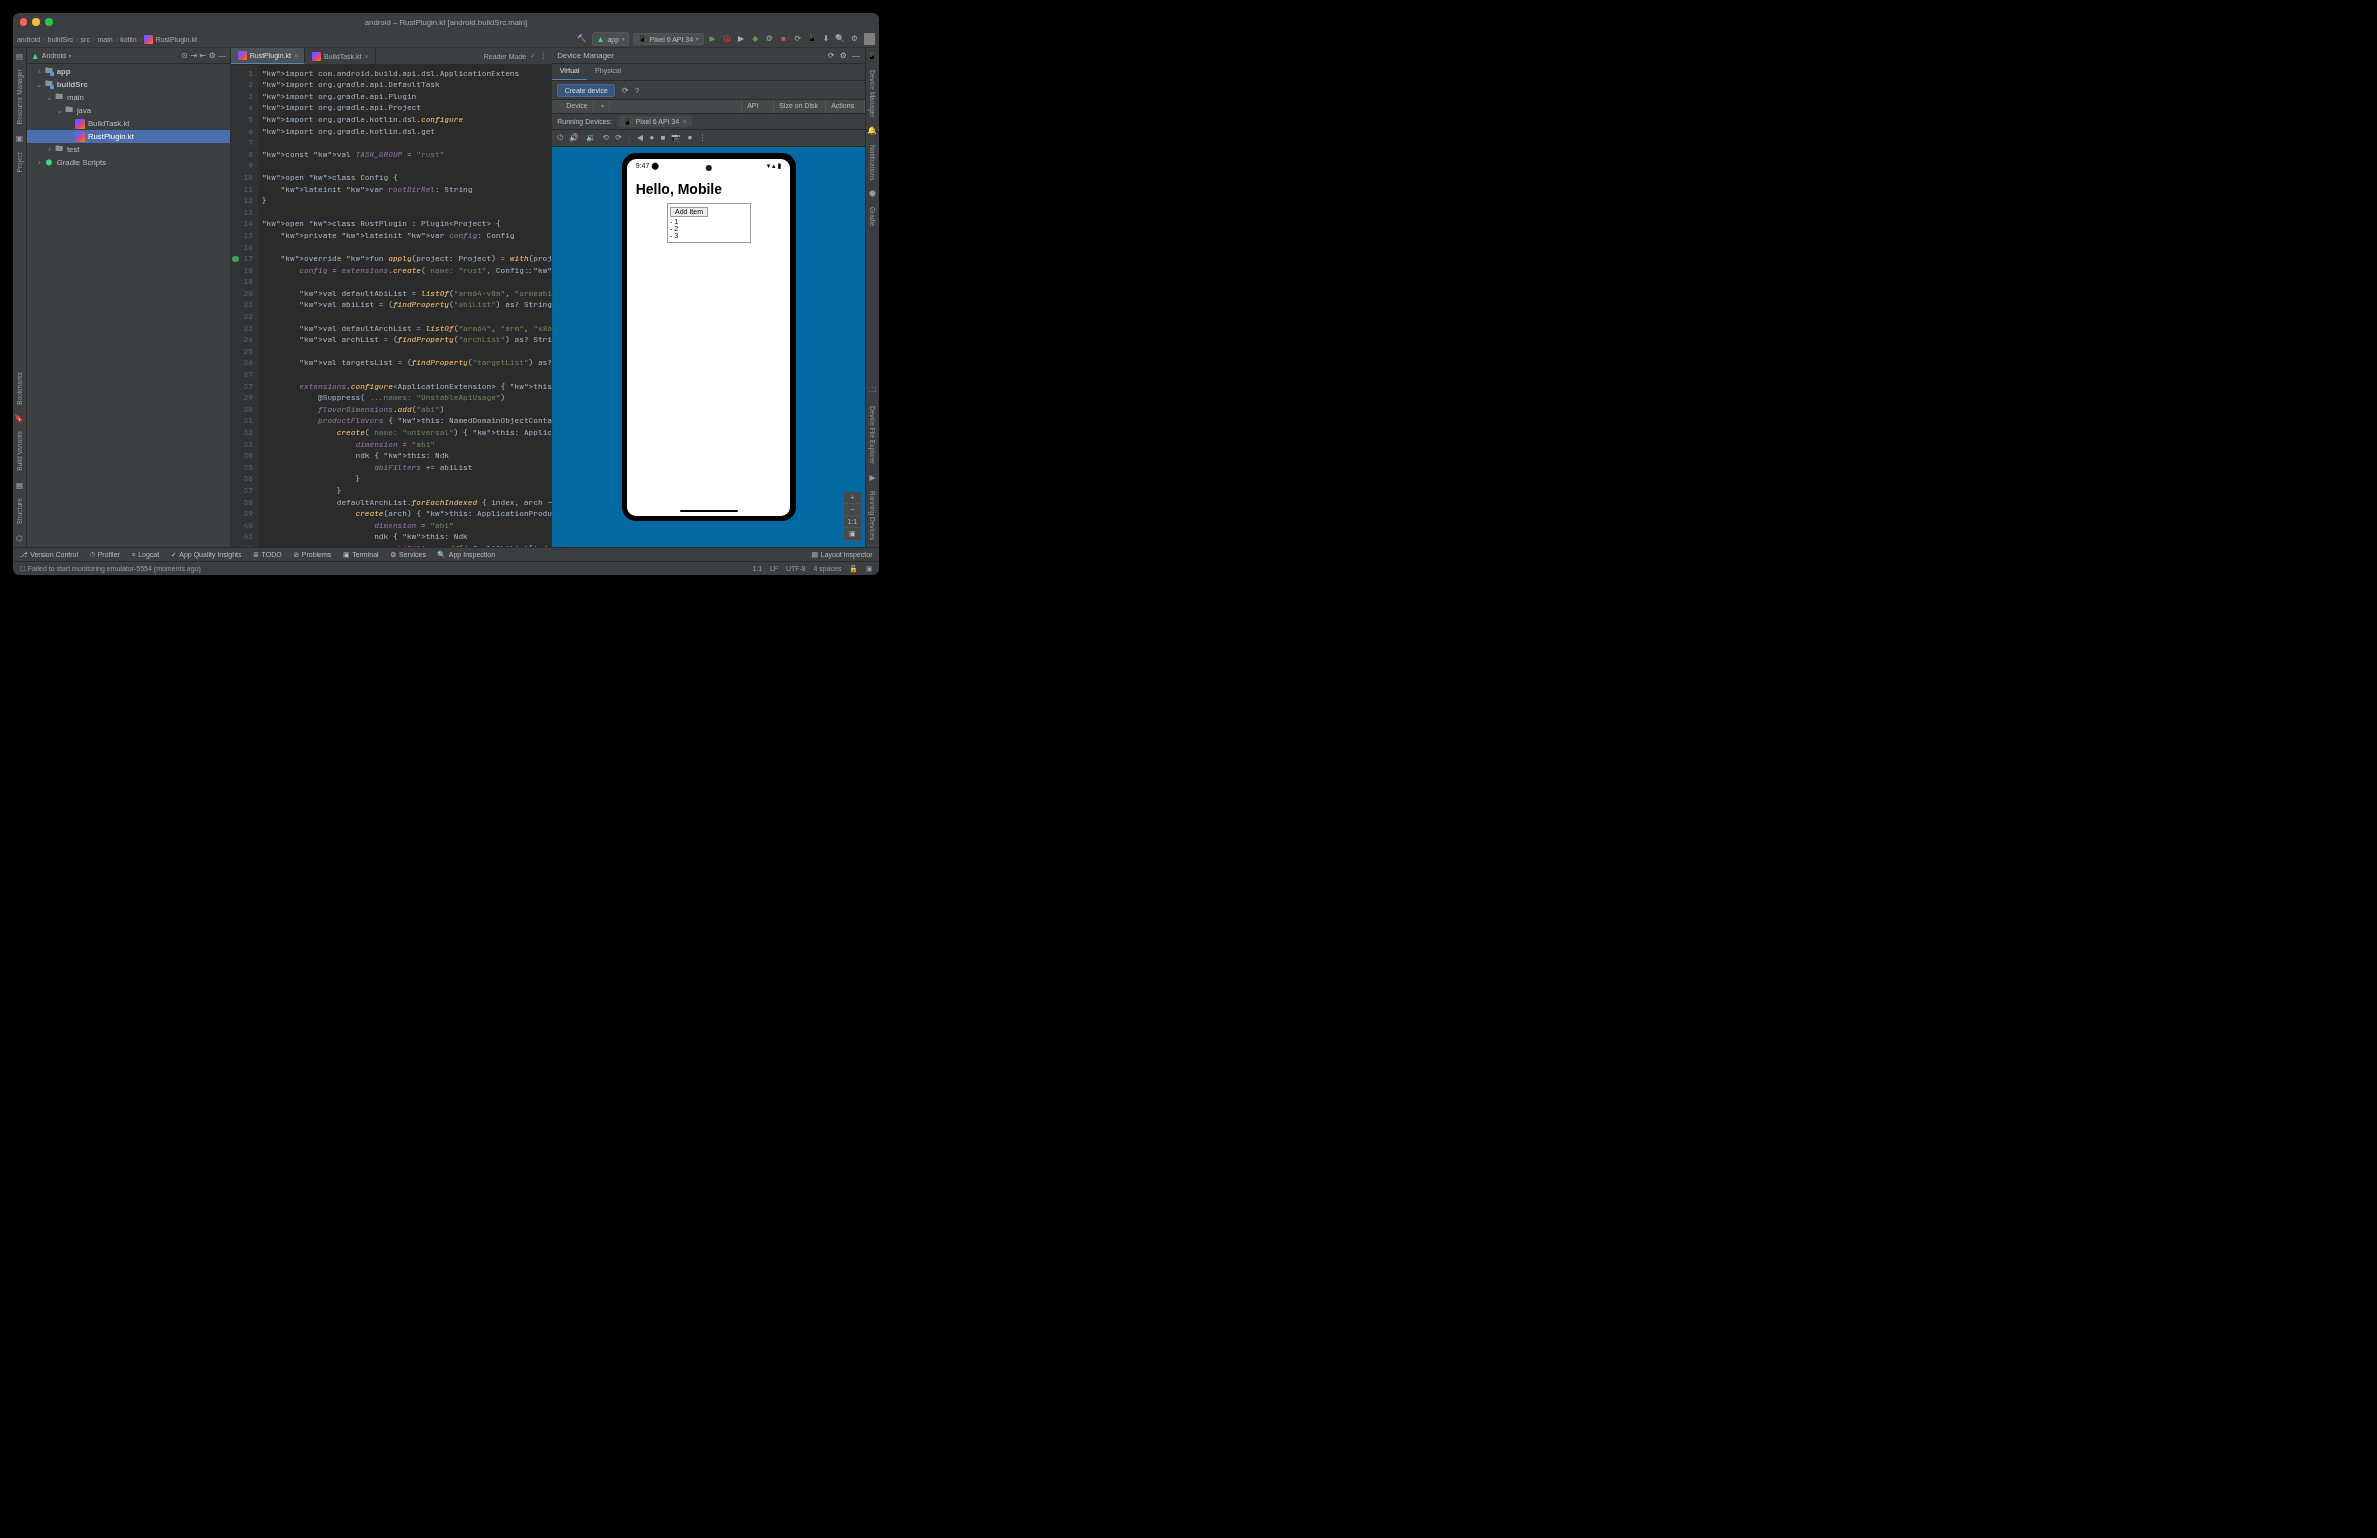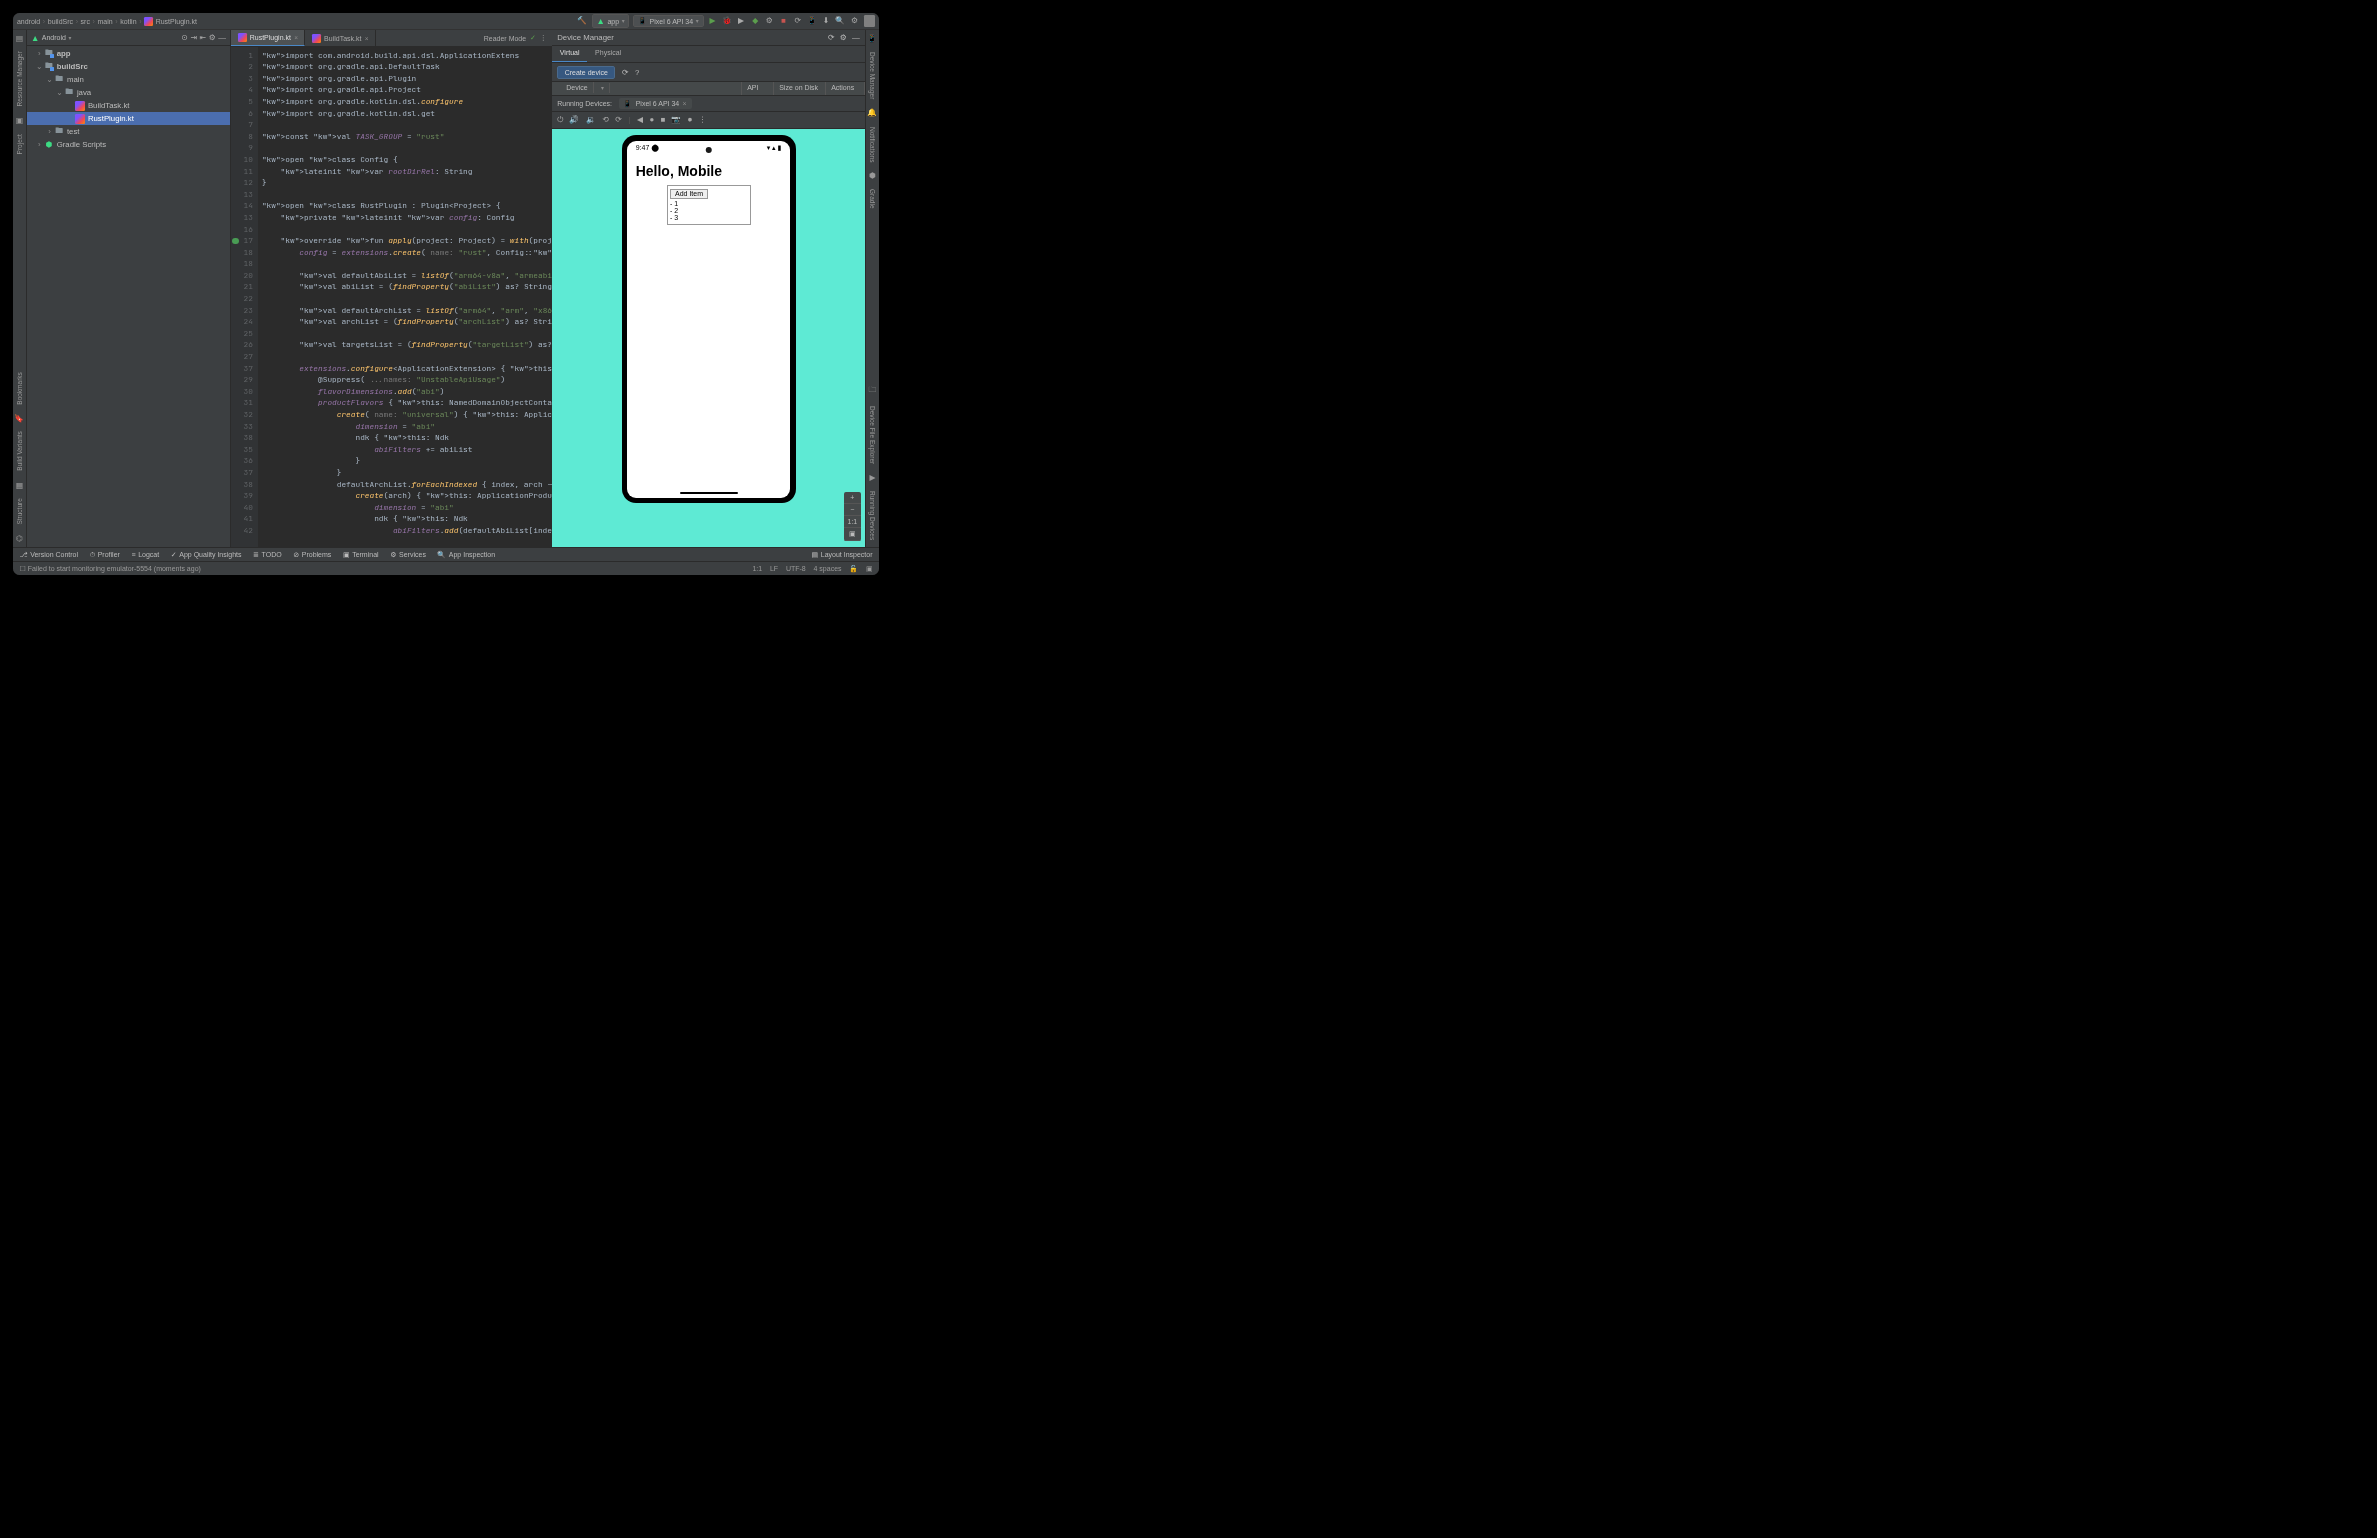--- a/index.html
+++ b/index.html
@@ -75,21 +75,21 @@
 .dm-tab { padding: 3.2px 7.8px; font-size: 7px; color: #aaa; cursor: pointer; }
 .dm-tab.active { border-bottom: 1.3px solid #4a88c7; color: #ddd; }
 .dm-toolbar { height: 19.4px; display: flex; align-items: center; padding: 0 5.2px; gap: 6.5px; border-bottom: 0.6px solid #2b2b2b; }
 .create-btn { background: #365880; color: #ddd; padding: 1.9px 6.5px; border-radius: 1.9px; font-size: 7px; cursor: pointer; border: 0.6px solid #4a6a8c; }
 .dm-cols { height: 14px; display: flex; border-bottom: 0.6px solid #2b2b2b; font-size: 7px; color: #bbb; background: #45494a; }
 .dm-cols span { padding: 1.9px 5.2px; border-right: 0.6px solid #555; }
 .dm-running { height: 15.5px; display: flex; align-items: center; padding: 0 5.2px; gap: 6.5px; font-size: 7px; border-bottom: 0.6px solid #2b2b2b; }
 .rd-pill { background: #45494a; padding: 1.3px 5.2px; border-radius: 1.9px; display: flex; align-items: center; gap: 3.2px; }
 .dm-emutools { height: 17px; display: flex; align-items: center; padding: 0 5.2px; gap: 6.5px; color: #aaa; border-bottom: 0.6px solid #2b2b2b; }
 .dm-emutools span { cursor: pointer; }
-.emulator { flex: 1; background: #5eead4; display: flex; justify-content: center; align-items: flex-start; padding-top: 6.5px; position: relative; }
+.emulator { flex: 1; background: #0369a1; display: flex; justify-content: center; align-items: flex-start; padding-top: 6.5px; position: relative; }
 .phone { width: 174px; height: 368px; background: #000; border-radius: 14px; padding: 5.2px; position: relative; }
 .phone::before { content: ''; position: absolute; top: 11.6px; left: 50%; transform: translateX(-50%); width: 6.5px; height: 6.5px; background: #1a1a1a; border-radius: 50%; }
 .screen { width: 100%; height: 100%; background: #fff; border-radius: 9px; overflow: hidden; display: flex; flex-direction: column; }
 .statusbar { height: 15.5px; display: flex; justify-content: space-between; align-items: center; padding: 0 9px; font-size: 7px; color: #000; font-weight: 500; }
 .sb-icons { display: flex; gap: 1.9px; align-items: center; }
 .app-content { padding: 6.5px 9px; color: #000; }
 .app-title { font-size: 14px; font-weight: 700; margin-bottom: 6.5px; }
 .app-box { width: 84px; margin: 6.5px auto 0; border: 0.6px solid #999; padding: 2.6px; font-size: 7px; }
 .app-btn { display: inline-block; border: 0.6px solid #999; padding: 0.6px 3.9px; background: #efefef; margin-bottom: 1.3px; font-size: 7px; }
 .navpill { height: 2.6px; width: 58px; background: #000; border-radius: 1.9px; margin: 0 auto 3.9px; }
@@ -101,20 +101,28 @@
 .bottombar span { cursor: pointer; display: flex; align-items: center; gap: 2.6px; }
 .statusbar-ide { height: 14px; background: #3c3f41; border-top: 0.6px solid #2b2b2b; display: flex; align-items: center; justify-content: space-between; padding: 0 6.5px; font-size: 7px; color: #999; }
 .status-right { display: flex; gap: 7.8px; }
 .and-icon { color: #3ddc84; font-size: 8.4px; }
 </style>
 </head>
 <body>
 
 <div class="window">
 
+  <div class="titlebar">
+    <div class="traffic">
+      <span class="tl-close"></span>
+      <span class="tl-min"></span>
+      <span class="tl-max"></span>
+    </div>
+    <div class="title">android – RustPlugin.kt [android.buildSrc.main]</div>
+  </div>
 
   <div class="navbar">
     <div class="breadcrumb">
       <span>android</span>
         <span class="chev">›</span>
       <span>buildSrc</span>
         <span class="chev">›</span>
       <span>src</span>
         <span class="chev">›</span>
       <span>main</span>

